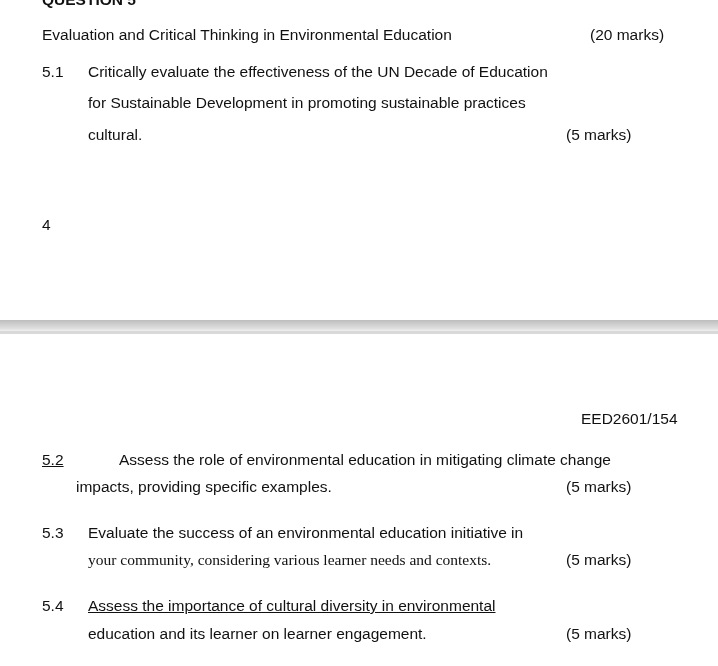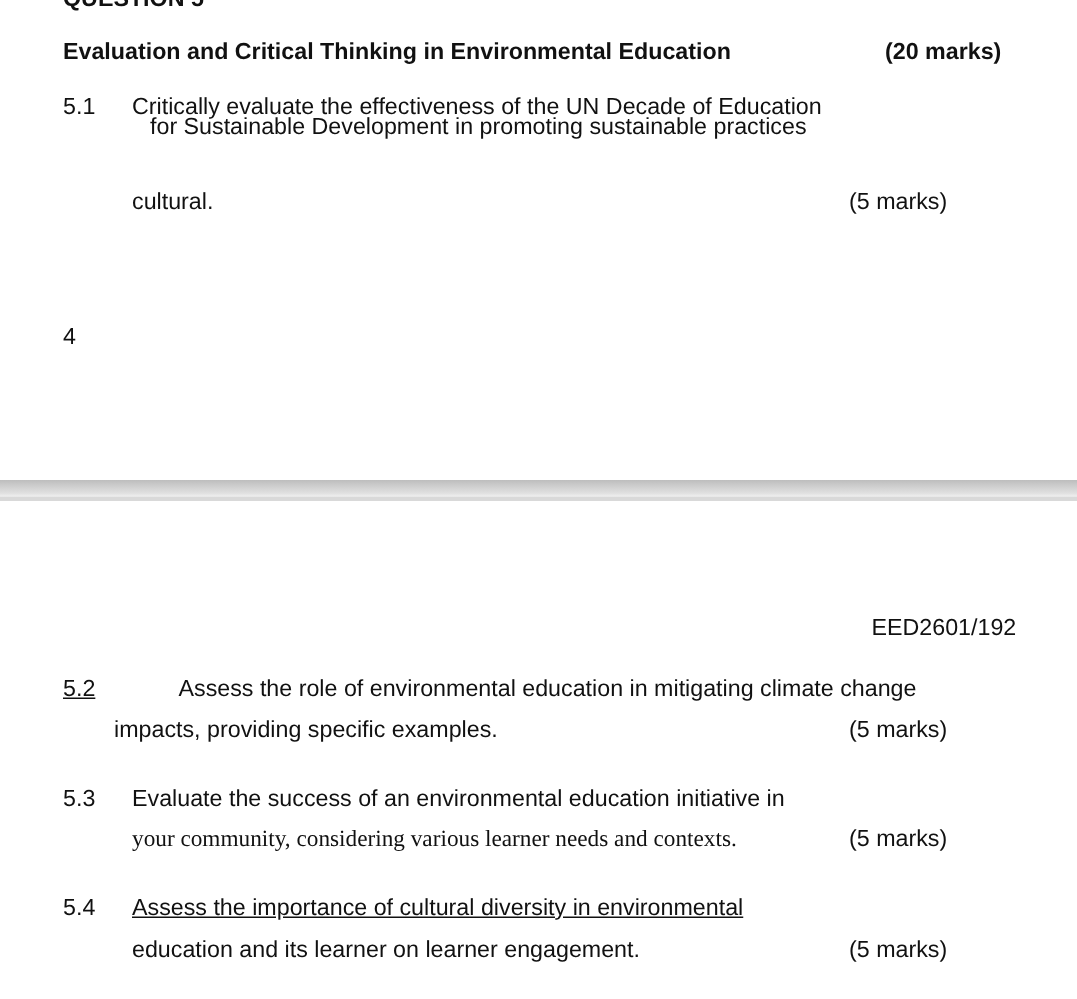--- a/index.html
+++ b/index.html
@@ -1,48 +1,48 @@
 <!DOCTYPE html>
 <html><head>
 <meta charset="utf-8">
 <style>
   html, body { margin:0; padding:0; }
   body { width:718px; height:666px; background:#ffffff; position:relative; overflow:hidden;
          font-family:"Liberation Sans", sans-serif; color:#111; font-size:15.5px; }
   .abs { position:absolute; white-space:nowrap; }
-  .bold { font-weight:bold; }
+  .bold { font-weight:normal; }
   .clip-head { top:-9px; left:42px; font-weight:bold; font-size:15.5px; }
   .sep { position:absolute; left:0; width:718px; }
   .sep1 { top:320px; height:11px; background:linear-gradient(#bdbdbd,#cfcfcf 40%,#e0e0e0 80%,#f0f0f0); }
   .sep2 { top:331px; height:3px; background:#d9d9d9; }
 </style>
 </head>
 <body>
 
 <div>
   <div class="abs clip-head">QUESTION 5</div>
   <div class="abs bold" style="left:42px; top:26px;">Evaluation and Critical Thinking in Environmental Education</div>
   <div class="abs bold" style="left:590px; top:26px;text-align:center;">(20 marks)</div>
 
   <div>
     <div class="abs" style="left:42px; top:63px;">5.1</div>
     <div class="abs" style="left:88px; top:63px;">Critically evaluate the effectiveness of the UN Decade of Education</div>
-    <div class="abs" style="left:88px; top:76px;margin-left:12px;">for Sustainable Development in promoting sustainable practices</div>
+    <div class="abs" style="left:88px; top:94px;">for Sustainable Development in promoting sustainable practices</div>
     <div class="abs" style="left:88px; top:126px;">cultural.</div>
     <div class="abs" style="left:566px; top:126px;">(5 marks)</div>
   </div>
 
   <div class="abs" style="left:42px; top:216px;">4</div>
 </div>
 
 <div class="sep sep1"></div>
 <div class="sep sep2"></div>
 
 <div>
-  <div class="abs" style="left:581px; top:410px;">EED2601/192</div>
+  <div class="abs" style="left:581px; top:410px;">EED2601/154</div>
 
   <div>
     <div class="abs" style="left:42px; top:451px;text-decoration:underline;">5.2</div>
     <div class="abs" style="left:88px; top:451px;margin-left:31px;">Assess the role of environmental education in mitigating climate change</div>
     <div class="abs" style="left:76px; top:478px;">impacts, providing specific examples.</div>
     <div class="abs" style="left:566px; top:478px;">(5 marks)</div>
   </div>
 
   <div>
     <div class="abs" style="left:42px; top:524px;">5.3</div>

